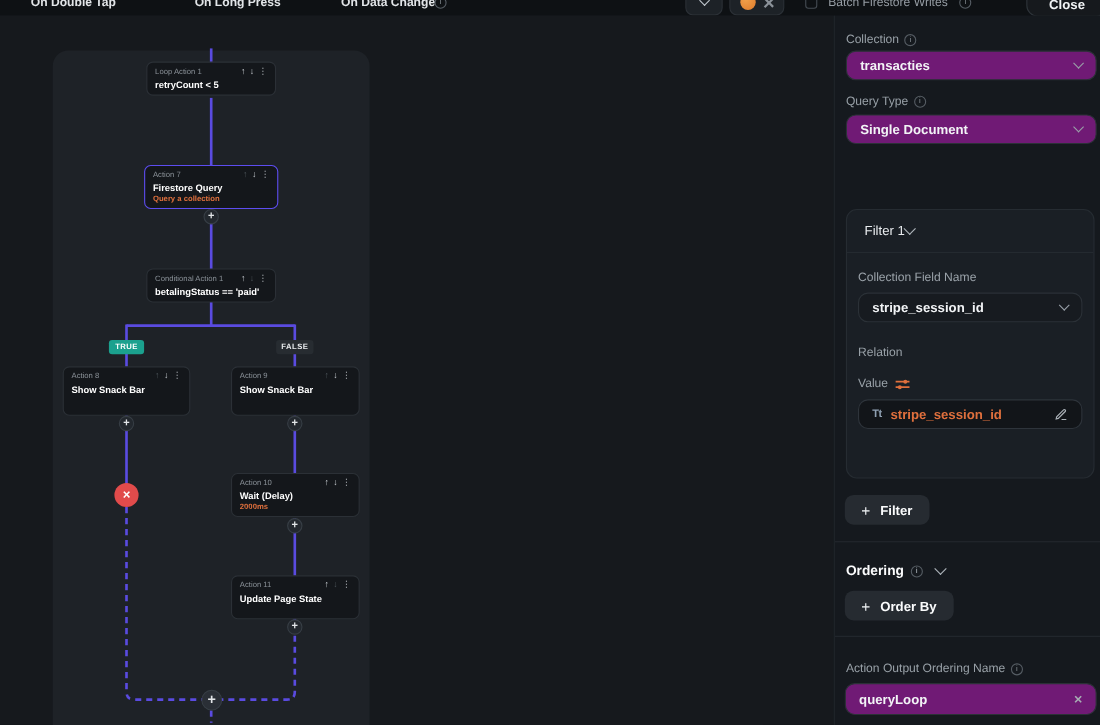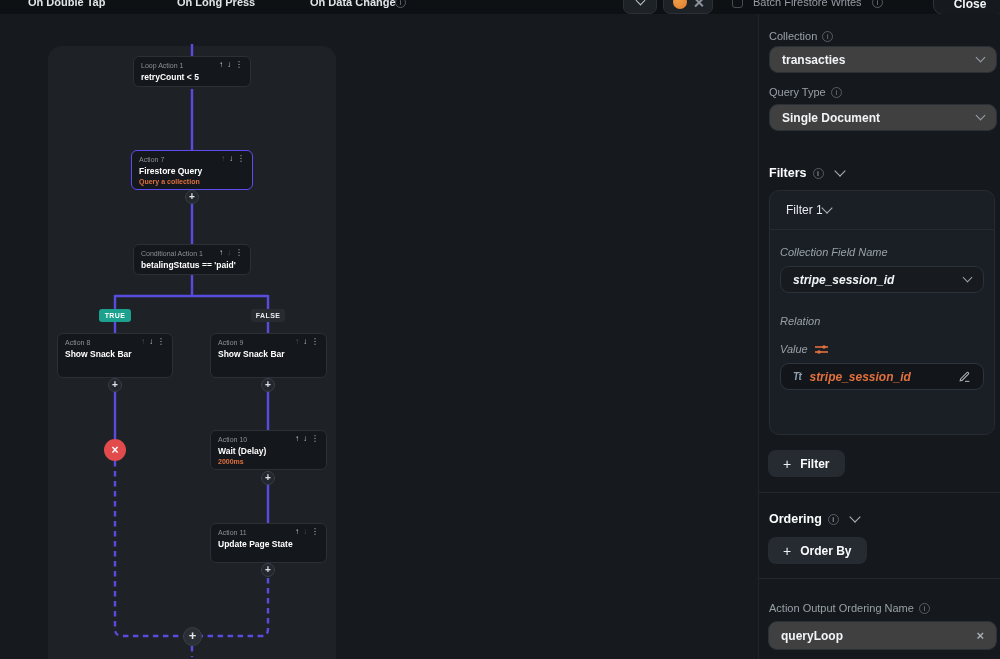--- a/index.html
+++ b/index.html
@@ -49,21 +49,21 @@
               color:#e2e5e8; font-size:10px; line-height:11px; text-align:center; font-weight:700; }
   .plus-dot.big { width:19px; height:19px; font-size:13px; line-height:16px; background:#2a2f36; }
   .stop-dot { position:absolute; z-index:3; width:22px; height:22px; border-radius:50%; background:#e14b4b;
               color:#fff; font-size:12px; font-weight:700; display:flex; align-items:center; justify-content:center; }
 
   
   .panel { position:absolute; left:758px; top:14px; width:242px; height:645px; background:#15191e; border-left:1px solid #20252a; }
   .pp { position:absolute; }
   .lbl { font-size:11px; color:#98a0a7; display:flex; align-items:center; gap:5px; }
   .sec-head { font-size:12.5px; font-weight:700; color:#fbfcfd; display:flex; align-items:center; gap:6px; }
-  .field { height:27px; background:#404040; border:1px solid #2b3137; border-radius:9px; display:flex; align-items:center;
+  .field { height:27px; background:#701a75; border:1px solid #2b3137; border-radius:9px; display:flex; align-items:center;
            padding:0 12px; font-size:12px; font-weight:700; color:#f2f4f6; }
   .field .spacer, .row .spacer { flex:1; }
   .fchev { width:7px; height:7px; border-right:1.5px solid #9aa2a9; border-bottom:1.5px solid #9aa2a9; transform:rotate(45deg); margin-top:-4px; }
   .hchev { width:8px; height:8px; border-right:1.7px solid #aeb5bb; border-bottom:1.7px solid #aeb5bb; transform:rotate(45deg); margin-top:-5px; }
   .card { position:absolute; left:10px; width:226px; background:#1a1f25; border:1px solid #262c32; border-radius:10px; }
   .card .field { background:#171b20; }
   .card-row { height:39px; display:flex; align-items:center; padding:0 16px; font-size:12px; color:#e8ebee; border-bottom:1px solid #242a30; }
   .value-field { background:#121519 !important; border-color:#2e343b !important; gap:8px; }
   .tt { font-size:10px; font-weight:800; color:#8fa0b2; letter-spacing:-.5px; }
   .orange-text { color:#e0703d; font-size:12px; font-weight:700; }
@@ -252,34 +252,28 @@
     <div class="pp lbl" style="left:10px; top:72px;">
       <span>Query Type</span>
       <span class="info">i</span>
     </div>
     <div class="pp field" style="left:10px; top:90px; width:228px;">
       <span>Single Document</span>
       <span class="spacer"></span>
         <span class="fchev"></span>
     </div>
 
-    <div class="pp sec-head" style="left:10px; top:152px; width:228px;">
-      <span>Filters</span>
-      <span class="info">i</span>
-      <span class="spacer"></span>
-        <span class="hchev"></span>
-    </div>
 
     <div class="card" style="top:176px; height:245px;">
       <div class="card-row">
         <span>Filter 1</span>
         <span class="spacer"></span>
           <span class="hchev"></span>
       </div>
-      <div style="padding:16px 10px 13px 10px;font-style:italic;">
+      <div style="padding:16px 10px 13px 10px;">
         <div class="lbl" style="color:#9aa2a9;">
           <span>Collection Field Name</span>
         </div>
         <div class="field" style="margin-top:8px;">
           <span>stripe_session_id</span>
           <span class="spacer"></span>
             <span class="fchev"></span>
         </div>
 
         <div class="lbl" style="margin-top:22px;">

